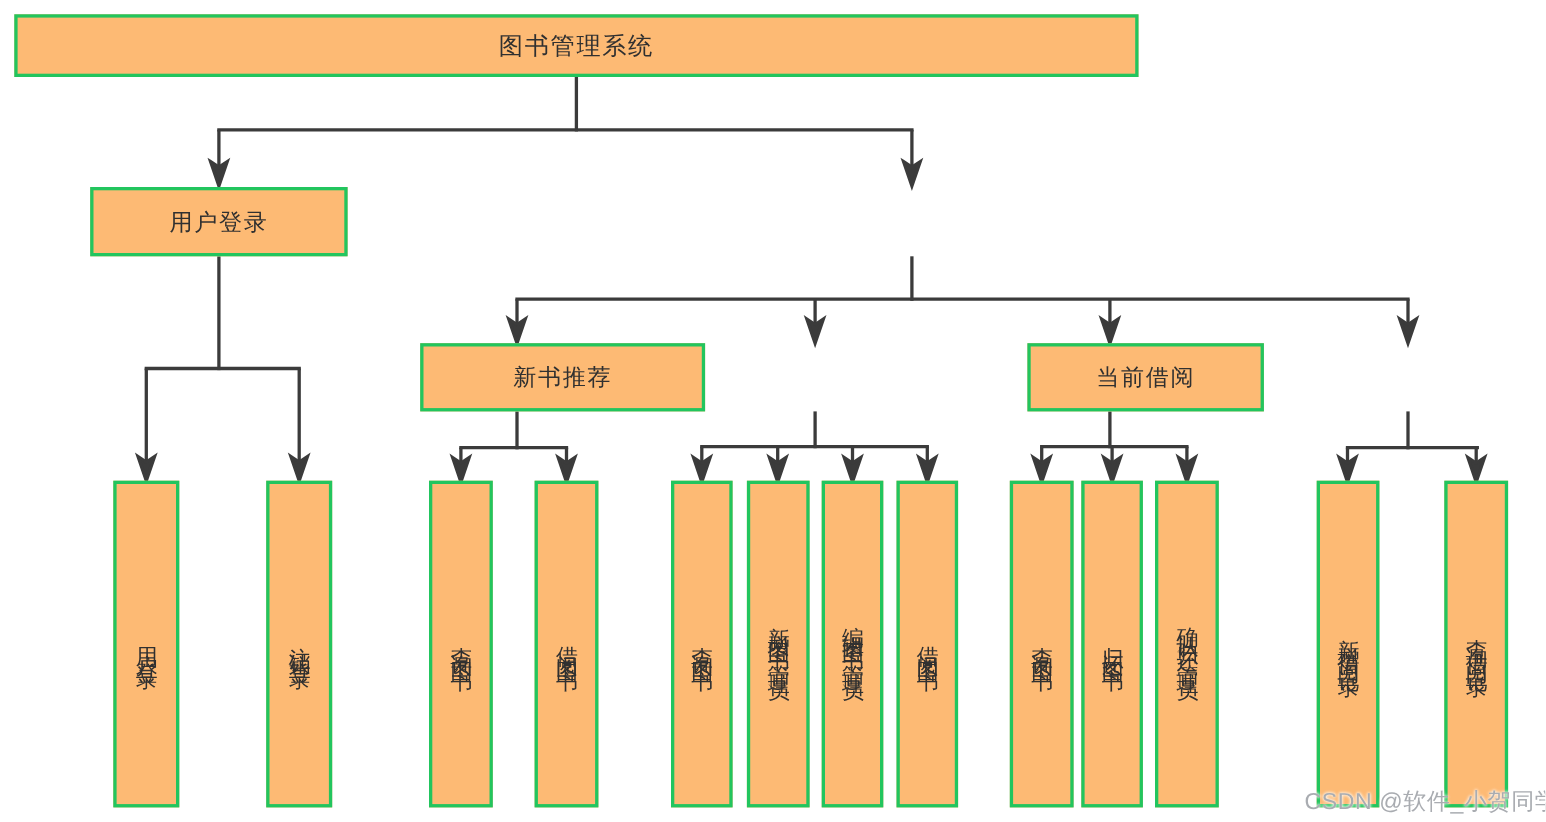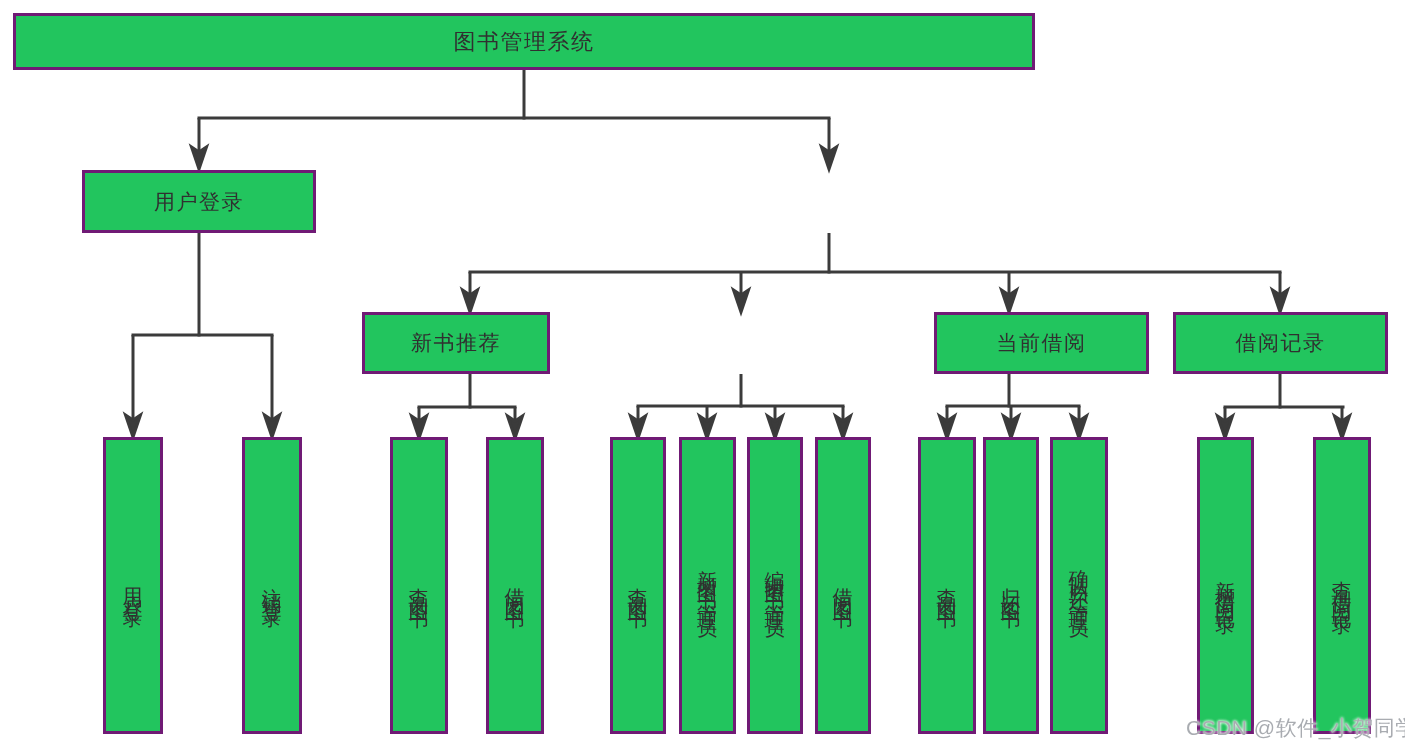--- a/index.html
+++ b/index.html
@@ -13,22 +13,22 @@
   }
   .connectors {
     position: absolute;
     left: 0; top: 0;
     width: 1405px; height: 747px;
     pointer-events: none;
   }
   .node {
     position: absolute;
     box-sizing: border-box;
-    border: 3px solid #701a75;
-    background: #22c55e;
+    border: 3px solid #22c55e;
+    background: #fdba74;
     display: flex;
     align-items: center;
     justify-content: center;
     color: #303030;
   }
   .hnode { font-size: 21px; letter-spacing: 1.5px; }
   .vnode span {
     writing-mode: vertical-rl;
     text-orientation: mixed;
     font-size: 20px;
@@ -36,21 +36,21 @@
     letter-spacing: 7px;
     color: #303030;
     white-space: nowrap;
   }
   
   .n-root      { left: 13px;  top: 13px;  width: 1022px; height: 57px; font-size: 22px; }
   
   .n-userlogin { left: 82px;  top: 170px; width: 234px; height: 63px; }
   .n-bookmgmt  { left: 712px; top: 169px; width: 233px; height: 64px; }
   
-  .n-recommend { left: 362px;  top: 312px; width: 188px; height: 62px; }
+  .n-recommend { left: 382px;  top: 312px; width: 259px; height: 62px; }
   .n-borrow    { left: 633px;  top: 312px; width: 217px; height: 62px; }
   .n-current   { left: 934px;  top: 312px; width: 215px; height: 62px; }
   .n-records   { left: 1173px; top: 312px; width: 215px; height: 62px; }
   
   .leaf { top: 437px; height: 297px; }
   .l-a1 { left: 103px;  width: 60px; }
   .l-a2 { left: 242px;  width: 60px; }
   .l-b1 { left: 390px;  width: 58px; }
   .l-b2 { left: 486px;  width: 58px; }
   .l-c1 { left: 610px;  width: 56px; }
@@ -164,23 +164,20 @@
   <div class="node hnode n-userlogin">
     <span>用户登录</span>
   </div>
 
   <div class="node hnode n-recommend">
     <span>新书推荐</span>
   </div>
   <div class="node hnode n-current">
     <span>当前借阅</span>
   </div>
-  <div class="node hnode n-records">
-    <span>借阅记录</span>
-  </div>
 
   <div class="node vnode leaf l-a1">
     <span>用户登录</span>
   </div>
   <div class="node vnode leaf l-a2">
     <span>注销登录</span>
   </div>
 
   <div class="node vnode leaf l-b1">
     <span>查询图书</span>

